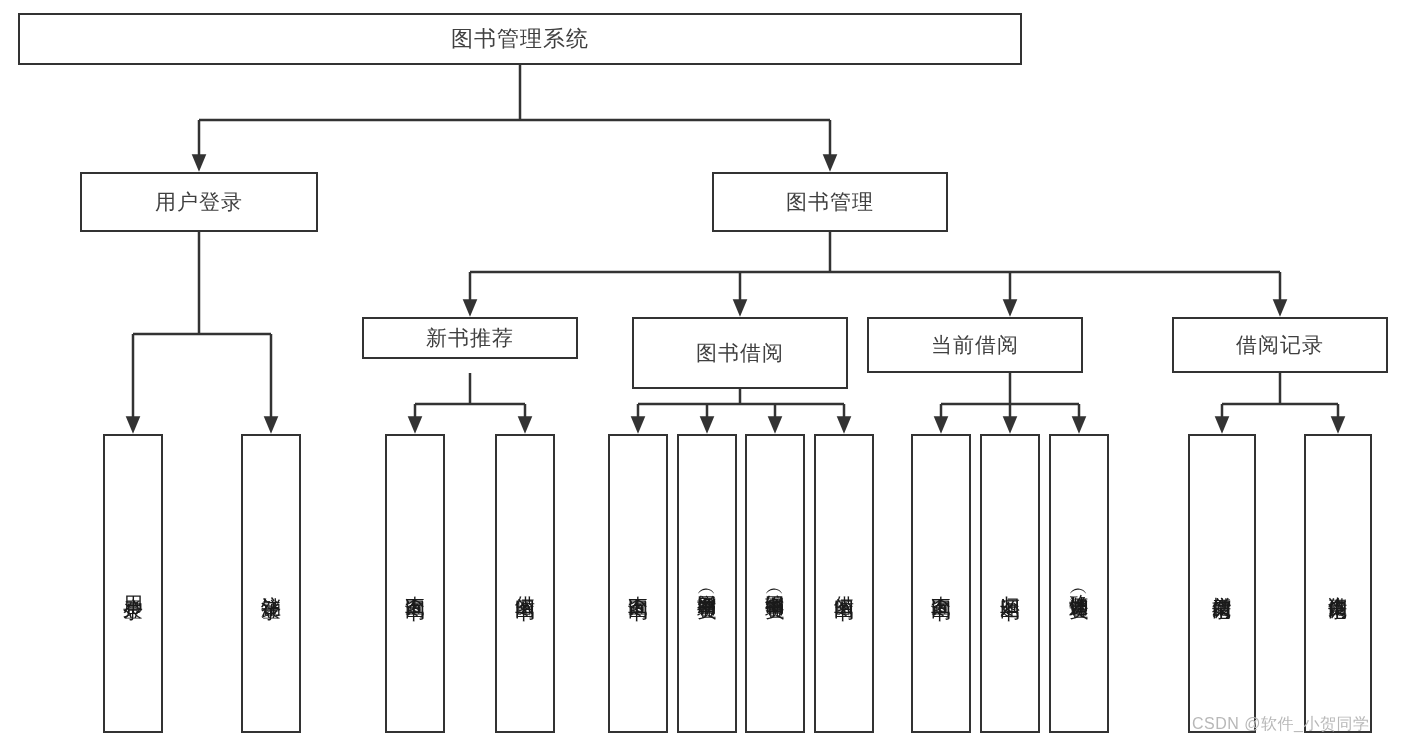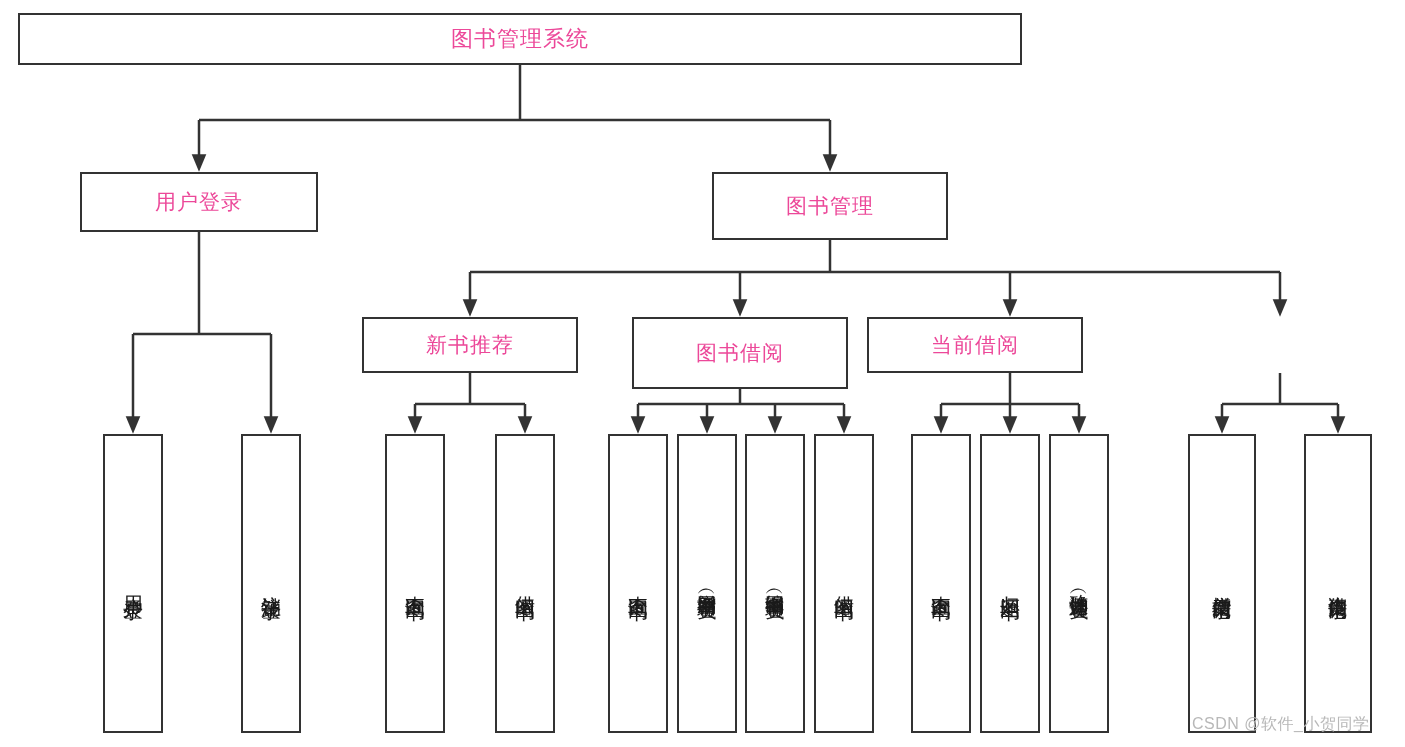--- a/index.html
+++ b/index.html
@@ -24,21 +24,21 @@
     pointer-events: none;
   }
   .node {
     position: absolute;
     box-sizing: border-box;
     border: 2.5px solid #333333;
     background: #ffffff;
     display: flex;
     align-items: center;
     justify-content: center;
-    color: #ec4899;
+    color: #404040;
   }
   .node.horiz {
     font-size: 21px;
     letter-spacing: 1px;
     line-height: 1.2;
   }
   .node.root {
     font-size: 22px;
   }
   .leaf {
@@ -126,28 +126,29 @@
       <path d="M 1222 404 L 1338 404"></path>
       <path d="M 1222 404 L 1222 425" marker-end="url(#arrow)"></path>
       <path d="M 1338 404 L 1338 425" marker-end="url(#arrow)"></path>
     </g>
   </svg>
 
   <div class="node horiz root" style="left:18px; top:13px; width:1004px; height:52px;">图书管理系统</div>
 
   <div class="node horiz" style="left:80px; top:172px; width:238px; height:60px;">用户登录</div>
 
-  <div class="node horiz" style="left:712px; top:172px; width:236px; height:68px;">图书管理</div>
+  <div class="node horiz" style="left:712px; top:172px; width:236px; height:60px;">图书管理</div>
 
-  <div class="node horiz" style="left:362px; top:317px; width:216px; height:56px;">新书推荐</div>
+  <div class="node horiz" style="left:362px; top:317px; width:216px; height:42px;">新书推荐</div>
 
   <div class="node horiz" style="left:632px; top:317px; width:216px; height:72px;">图书借阅</div>
 
   <div class="node horiz" style="left:867px; top:317px; width:216px; height:56px;">当前借阅</div>
 
+  <div class="node horiz" style="left:1172px; top:317px; width:216px; height:56px;">借阅记录</div>
 
   <div class="leaf" style="left:103px; top:434px; width:60px; height:299px;">
     <span class="vtext">用户登录</span>
   </div>
   <div class="leaf" style="left:241px; top:434px; width:60px; height:299px;">
     <span class="vtext">注销登录</span>
   </div>
 
   <div class="leaf" style="left:385px; top:434px; width:60px; height:299px;">
     <span class="vtext">查询图书</span>

